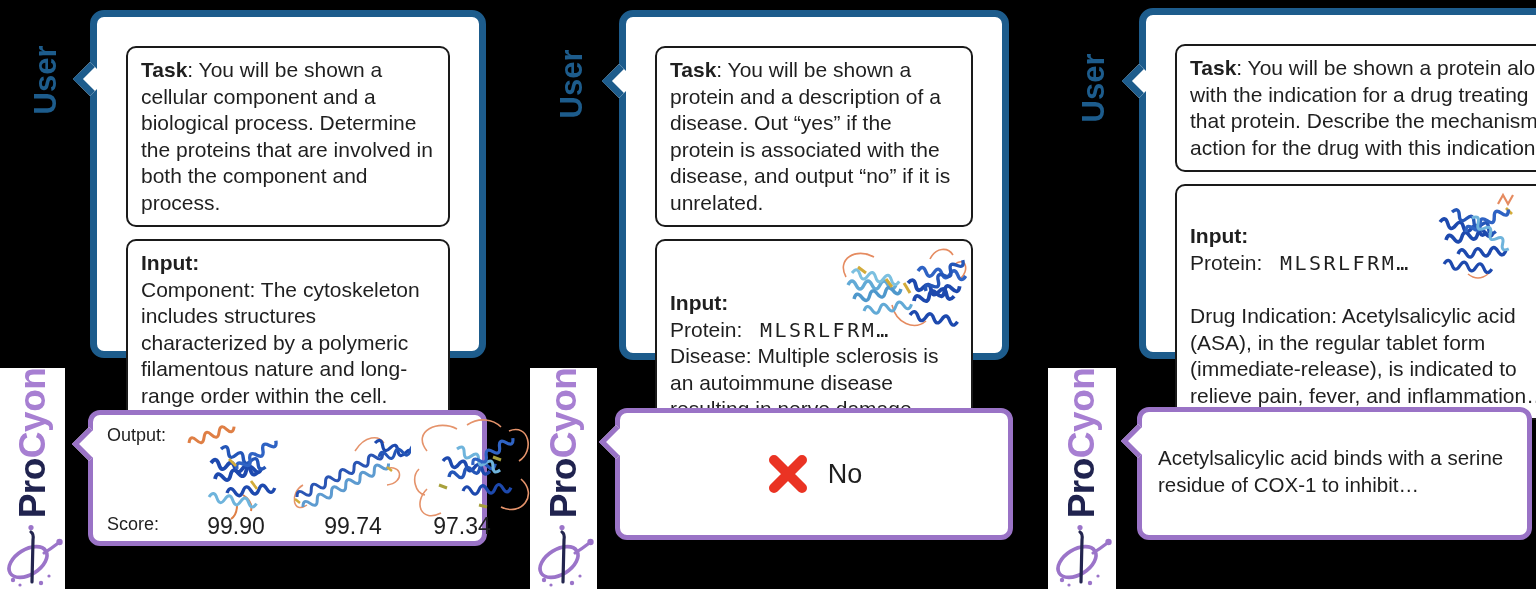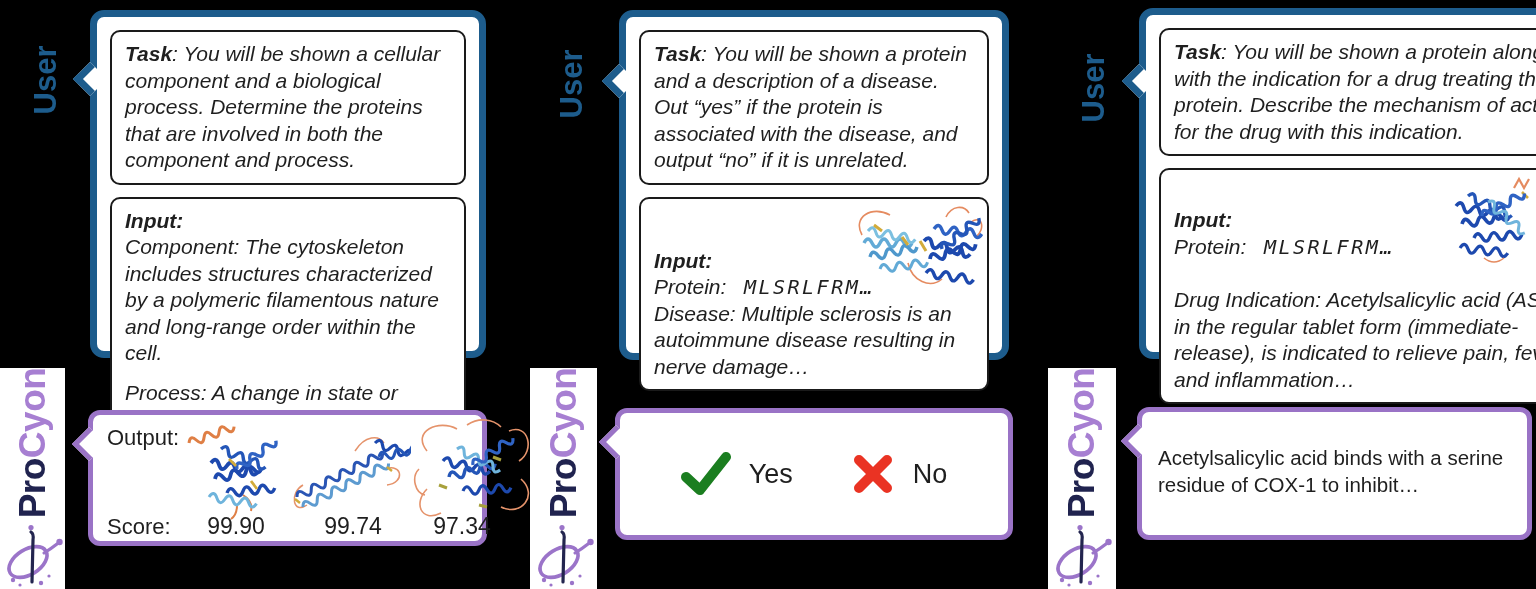--- a/index.html
+++ b/index.html
@@ -11,35 +11,35 @@
   .canvas{position:relative;width:1536px;height:589px;background:#000;overflow:hidden;
           font-family:"Liberation Sans",sans-serif;color:var(--ink);}
   .bubble{position:absolute;background:#fff;box-sizing:border-box;}
   .user-bubble{border:7px solid var(--blue);border-radius:14px;}
   .out-bubble{border:5px solid var(--purple);border-radius:12px;overflow:visible;}
   .tail{position:absolute;width:24px;height:24px;background:#fff;transform:rotate(45deg);box-sizing:border-box;}
   .user-tail{border-left:7px solid var(--blue);border-bottom:7px solid var(--blue);left:-19px;}
   .out-tail{border-left:5px solid var(--purple);border-bottom:5px solid var(--purple);left:-16px;}
   .vwrap{position:absolute;display:flex;align-items:center;justify-content:center;}
   .vwrap>span{transform:rotate(-90deg);white-space:nowrap;font-weight:bold;font-size:31px;color:var(--blue);}
-  .bub-pad{position:absolute;inset:0;padding:13px;display:flex;flex-direction:column;gap:12px;font-style:italic;}
+  .bub-pad{position:absolute;inset:0;padding:29px;display:flex;flex-direction:column;gap:12px;}
   .inner-box{border:2.5px solid #1a1a1a;border-radius:10px;padding:9px 13px;font-size:21px;line-height:26.5px;
              background:#fff;box-sizing:border-box;}
   .input-box{flex:1;position:relative;}
   .para{margin:0;}
   .para+.para{margin-top:13px;}
   .mono{font-family:"DejaVu Sans Mono",monospace;letter-spacing:2.5px;font-size:20px;}
   .protein{position:absolute;}
   .strip{position:absolute;background:#fff;}
   .brand{position:absolute;left:50%;top:34%;transform:translate(-50%,-50%) rotate(-90deg);
          white-space:nowrap;font-size:37px;font-weight:600;letter-spacing:-0.5px;}
   .brand .pro{color:#20234f;}
   .brand .cyon{color:#a77fd2;}
   .mark{position:absolute;left:50%;bottom:1px;transform:translateX(-50%);}
-  .out-label{position:absolute;font-size:22px;}
+  .out-label{position:absolute;font-size:18px;}
   .score-val{position:absolute;font-size:23px;text-align:center;}
   .decision-row{position:absolute;inset:0;display:flex;align-items:center;justify-content:center;gap:58px;}
   .decision{display:flex;align-items:center;gap:18px;font-size:27px;}
   .answer-text{position:absolute;inset:0;display:flex;align-items:center;padding:0 14px 6px 16px;
                font-size:20.5px;line-height:27px;}
 </style>
 </head>
 <body>
 
 <svg width="0" height="0" style="position:absolute" aria-hidden="true">
@@ -224,26 +224,20 @@
     <div class="out-label" style="left:14px;top:99px">Score:</div>
     <div class="score-val" style="left:92px;top:98px;width:102px">99.90</div>
     <div class="score-val" style="left:204px;top:98px;width:112px">99.74</div>
     <div class="score-val" style="left:310px;top:98px;width:118px">97.34</div>
   </div>
 
   <div class="bubble out-bubble" style="left:615px;top:408px;width:398px;height:132px">
     <div class="tail out-tail" style="top:17px"></div>
     <div class="decision-row">
       <div class="decision">
-        <svg width="50" height="44" viewBox="0 0 50 44">
-          <path d="M5,25 L19,38 L45,5" fill="none" stroke="#1b7e20" stroke-width="10" stroke-linecap="round" stroke-linejoin="round"></path>
-        </svg>
-        <span>Yes</span>
-      </div>
-      <div class="decision">
         <svg width="44" height="44" viewBox="0 0 44 44">
           <path d="M8,8 L36,36 M36,8 L8,36" fill="none" stroke="#ea3323" stroke-width="10" stroke-linecap="round"></path>
         </svg>
         <span>No</span>
       </div>
     </div>
   </div>
 
   <div class="bubble out-bubble" style="left:1137px;top:407px;width:395px;height:133px">
     <div class="tail out-tail" style="top:17px"></div>

